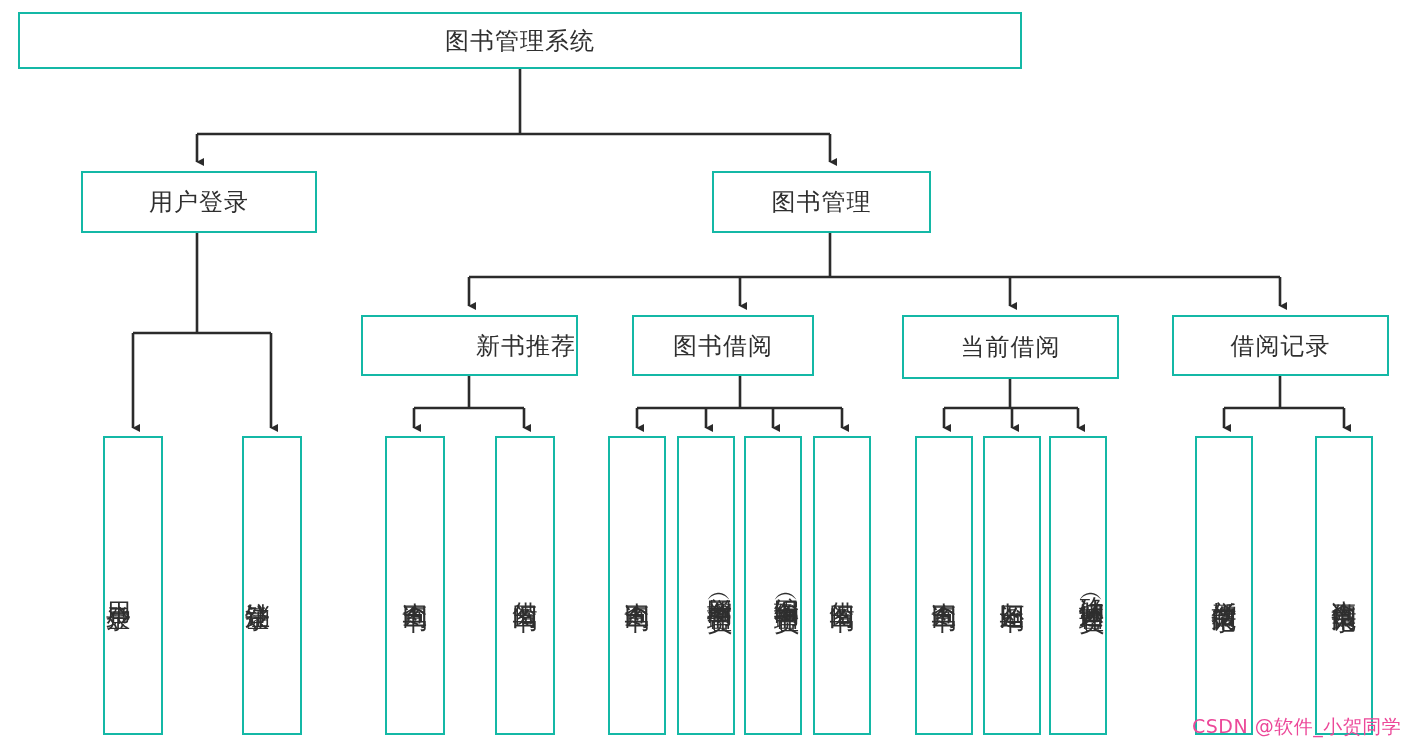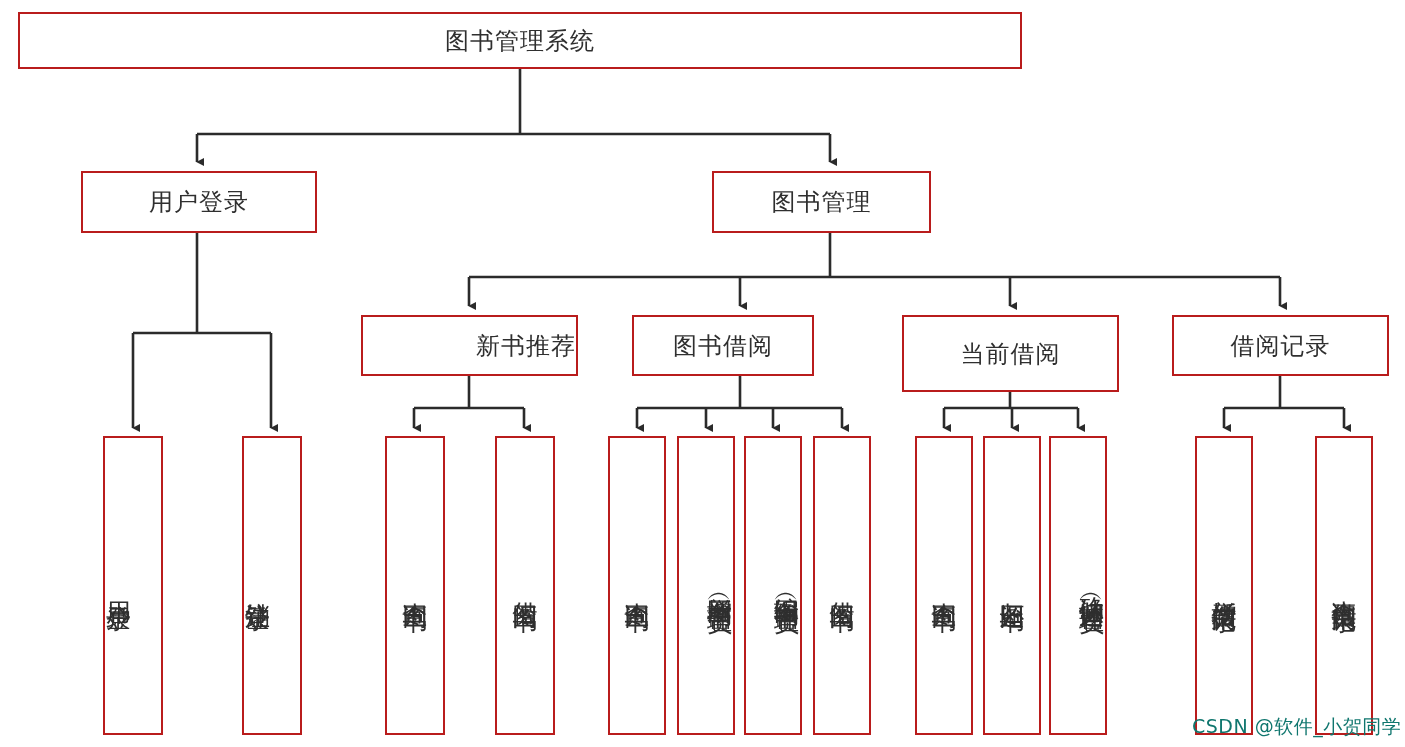--- a/index.html
+++ b/index.html
@@ -21,21 +21,21 @@
     position: absolute;
     left: 0; top: 0;
     width: 1405px;
     height: 747px;
     pointer-events: none;
   }
   .node {
     position: absolute;
     box-sizing: border-box;
     background: #ffffff;
-    border: 2px solid #b91c1c;
+    border: 2px solid #14b8a6;
     display: flex;
     align-items: center;
     justify-content: center;
     color: #2f2f2f;
   }
   .node.horiz {
     font-size: 24px;
     letter-spacing: 1px;
   }
   .node.vert {
@@ -54,21 +54,21 @@
     align-items: flex-start;
   }
   .vtext {
     display: block;
     writing-mode: vertical-rl;
     text-orientation: upright;
   }
   .watermark {
     position: absolute;
     font-size: 19px;
-    color: #0f766e;
+    color: #ec4899;
     white-space: nowrap;
     letter-spacing: 0.5px;
   }
 </style>
 </head>
 <body>
 
 <div id="canvas">
 
   <svg class="wires" viewBox="0 0 1405 747">
@@ -131,21 +131,21 @@
   <div class="node horiz" style="left:712px; top:171px; width:219px; height:62px;">
     <span>图书管理</span>
   </div>
 
   <div class="node horiz" style="left:361px; top:315px; width:217px; height:61px;justify-content:flex-end;">
     <span>新书推荐</span>
   </div>
   <div class="node horiz" style="left:632px; top:315px; width:182px; height:61px;">
     <span>图书借阅</span>
   </div>
-  <div class="node horiz" style="left:902px; top:315px; width:217px; height:77px;">
+  <div class="node horiz" style="left:902px; top:315px; width:217px; height:64px;">
     <span>当前借阅</span>
   </div>
   <div class="node horiz" style="left:1172px; top:315px; width:217px; height:61px;">
     <span>借阅记录</span>
   </div>
 
   <div class="node vert bottomish" style="left:103px; top:436px; width:60px; height:299px;">
     <span class="vtext">用户登录</span>
   </div>
   <div class="node vert bottomish" style="left:242px; top:436px; width:60px; height:299px;">

